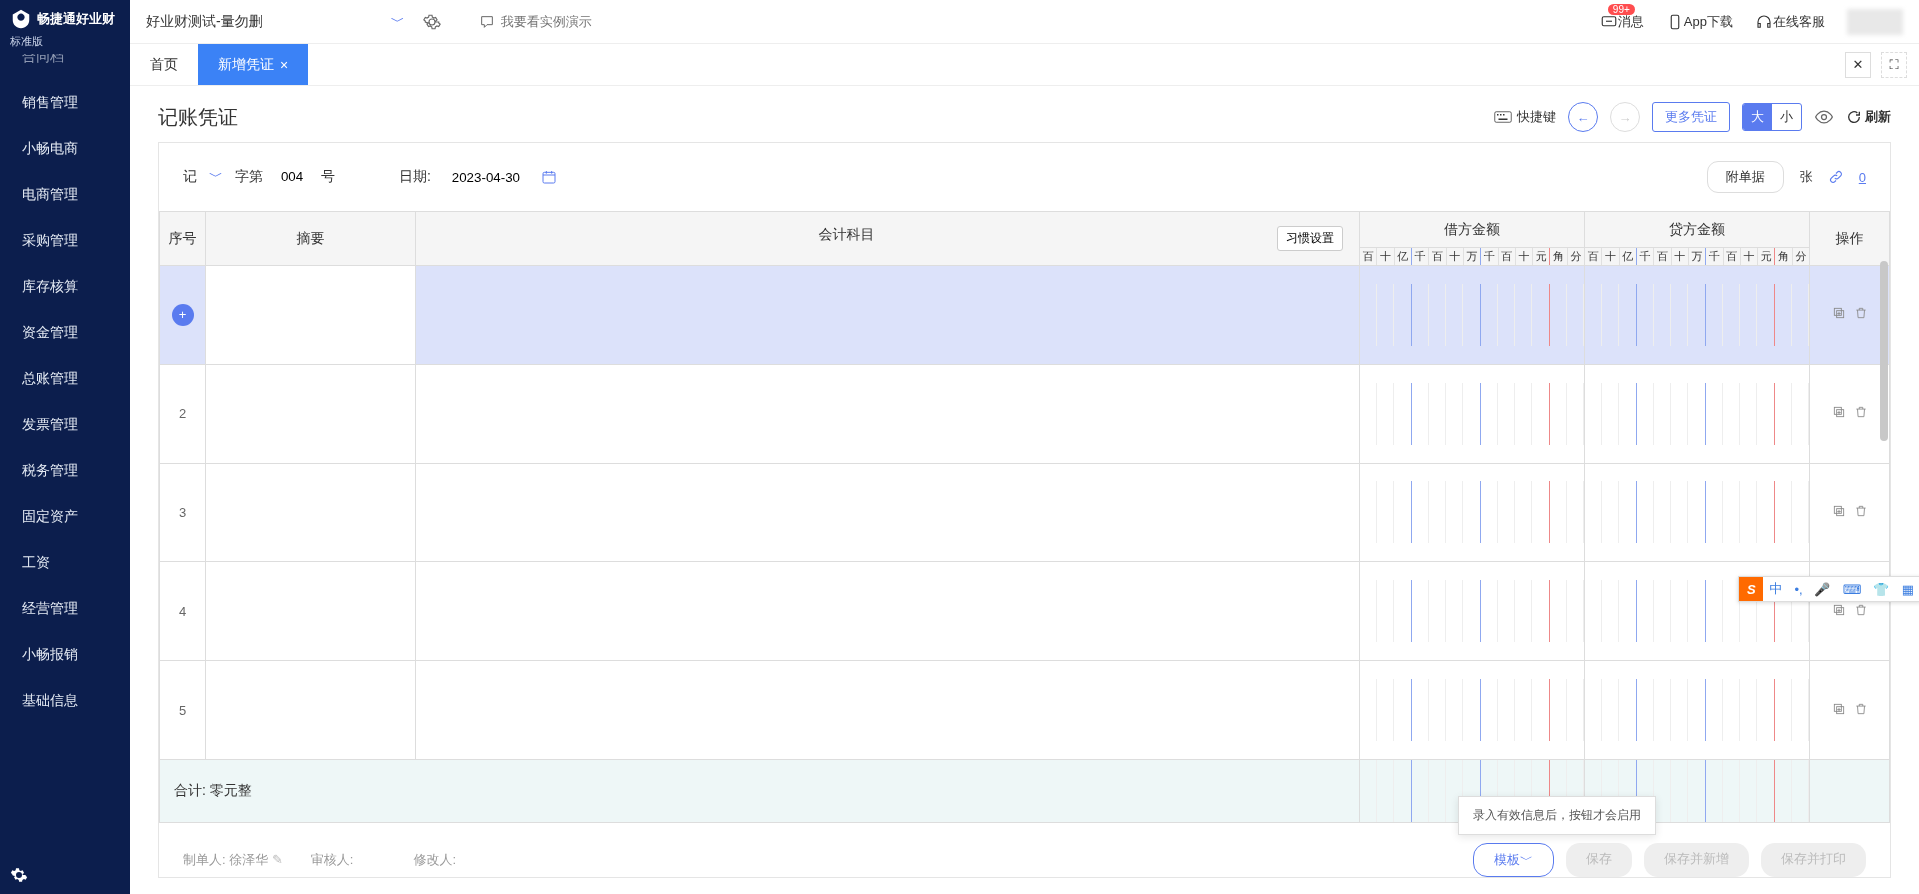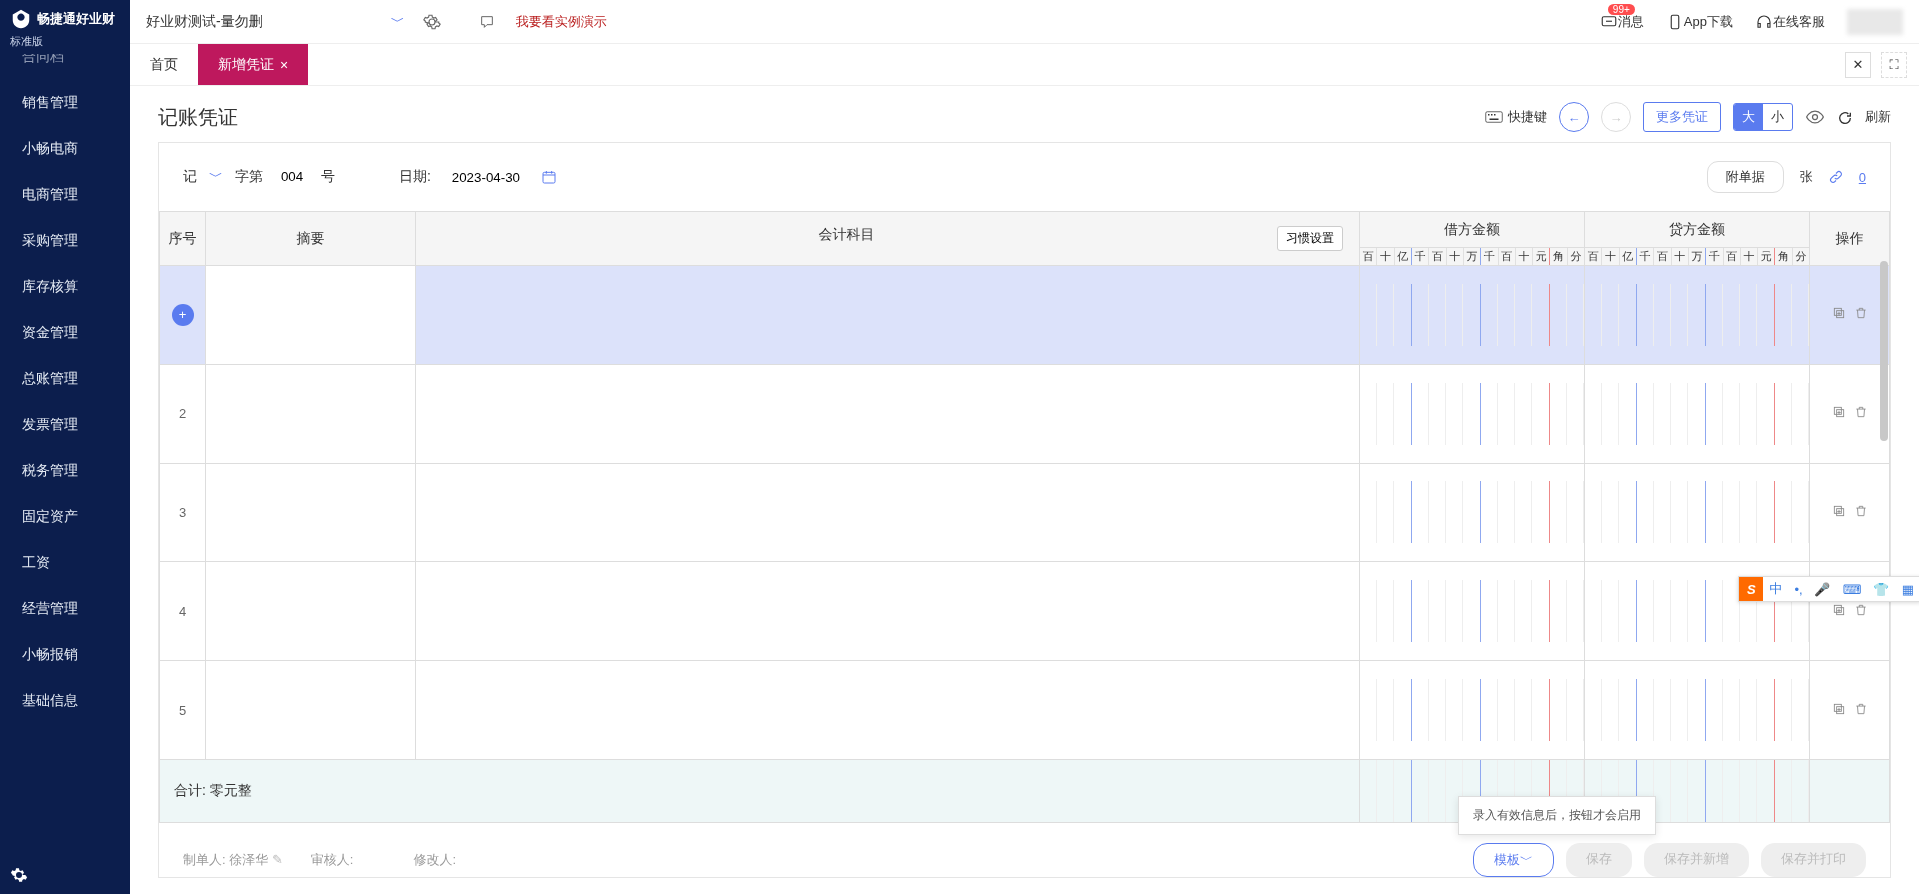--- a/index.html
+++ b/index.html
@@ -17,44 +17,44 @@
     .nav-item:first-child { padding-top: 4px; }
     .settings-bar { padding: 10px; text-align: center; }
     
     
     .main { flex: 1; display: flex; flex-direction: column; background: #fff; }
     
     .topbar { height: 44px; display: flex; align-items: center; padding: 0 16px; border-bottom: 1px solid #eee; }
     .workspace { display: flex; align-items: center; gap: 8px; font-size: 14px; }
     .chev-icon { color: #5a7bef; }
     .gear-icon { margin-left: 18px; color: #666; }
-    .demo-link { margin-left: 38px; display: flex; align-items: center; gap: 21px; color: #b91c1c; }
+    .demo-link { margin-left: 38px; display: flex; align-items: center; gap: 6px; color: #737373; }
     .topbar-right { margin-left: auto; display: flex; align-items: center; gap: 22px; }
     .tr-item { display: flex; align-items: center; gap: 0; color: #333; position: relative; }
     .badge { position: absolute; top: -9px; left: 8px; background: #ff4d4f; color: #fff; border-radius: 8px; padding: 0 5px; font-size: 10px; }
     .avatar-box { width: 56px; height: 26px; background: #e8e8e8; filter: blur(2px); }
     
     .tabs { height: 42px; display: flex; align-items: center; border-bottom: 1px solid #eee; position: relative; }
     .tab { padding: 0 20px; height: 100%; display: flex; align-items: center; font-size: 14px; cursor: pointer; }
-    .tab.active { background: #be185d; color: #fff; }
+    .tab.active { background: #3b82f6; color: #fff; }
     .tab-close { margin-left: 6px; }
     .tabs-right { position: absolute; right: 12px; display: flex; gap: 10px; align-items: center; }
     .sq-btn { width: 26px; height: 26px; border: 1px solid #ddd; display: flex; align-items: center; justify-content: center; cursor: pointer; }
     
     .page-header { padding: 16px 28px 10px; display: flex; align-items: center; }
     .page-title { font-size: 20px; font-weight: 500; }
     .ph-right { margin-left: auto; display: flex; align-items: center; gap: 12px; }
     .shortcut { display: flex; align-items: center; gap: 5px; cursor: pointer; }
     .nav-btn { width: 30px; height: 30px; border: 1px solid #ddd; border-radius: 50%; display: flex; align-items: center; justify-content: center; cursor: pointer; }
     .nav-btn.blue { border-color: #5a7bef; color: #5a7bef; }
     .more-btn { border: 1px solid #5a7bef; color: #5a7bef; padding: 5px 12px; border-radius: 3px; cursor: pointer; }
     .size-toggle { display: flex; border: 1px solid #5a7bef; border-radius: 3px; overflow: hidden; }
     .size-opt { padding: 4px 8px; cursor: pointer; }
     .size-opt.active { background: #5a7bef; color: #fff; }
-    .refresh-link { display: flex; align-items: flex-end; gap: 12px; cursor: pointer; }
+    .refresh-link { display: flex; align-items: center; gap: 3px; cursor: pointer; font-weight: bold; }
     
     .content { padding: 0 28px 16px; flex: 1; display: flex; flex-direction: column; }
     .card { border: 1px solid #e5e5e5; flex: 1; display: flex; flex-direction: column; padding: 18px 0 0; }
     
     .voucher-header { display: flex; align-items: center; padding: 0 24px 18px; }
     .vh-left { display: flex; align-items: center; gap: 12px; font-size: 14px; }
     .vh-input { border: none; border-bottom: 1px solid transparent; width: 34px; text-align: center; }
     .date-input { border: none; width: 86px; text-align: center; }
     .cal-icon { color: #5a7bef; cursor: pointer; }
     .vh-right { margin-left: auto; display: flex; align-items: center; gap: 16px; }

